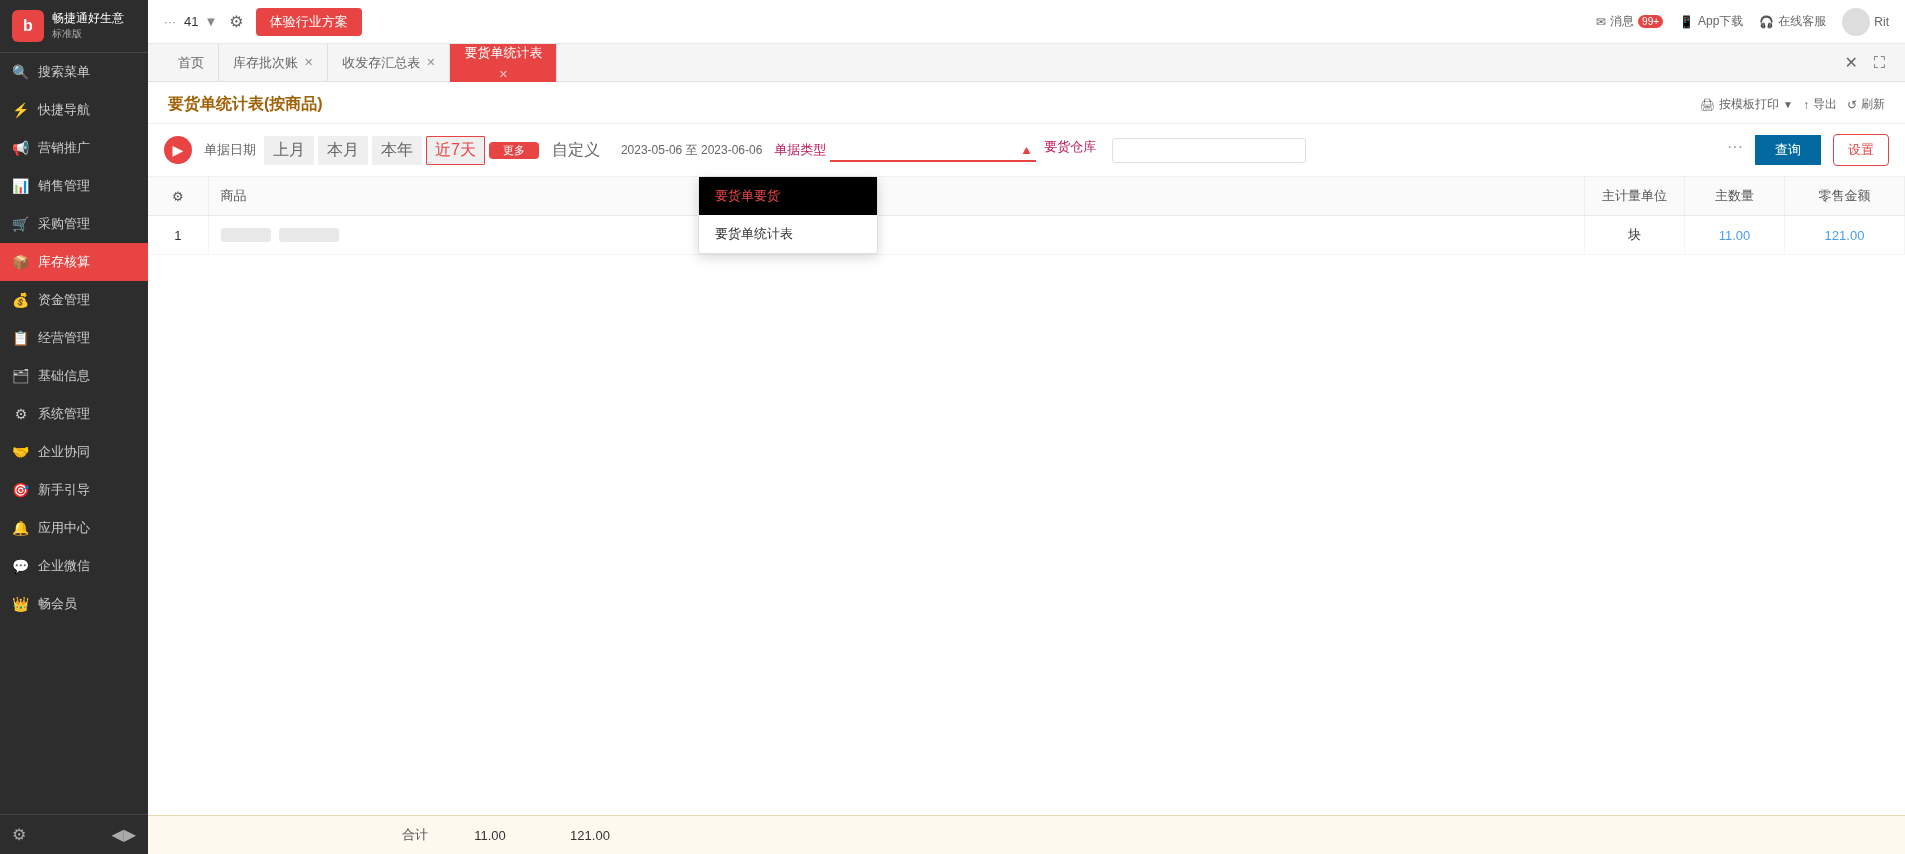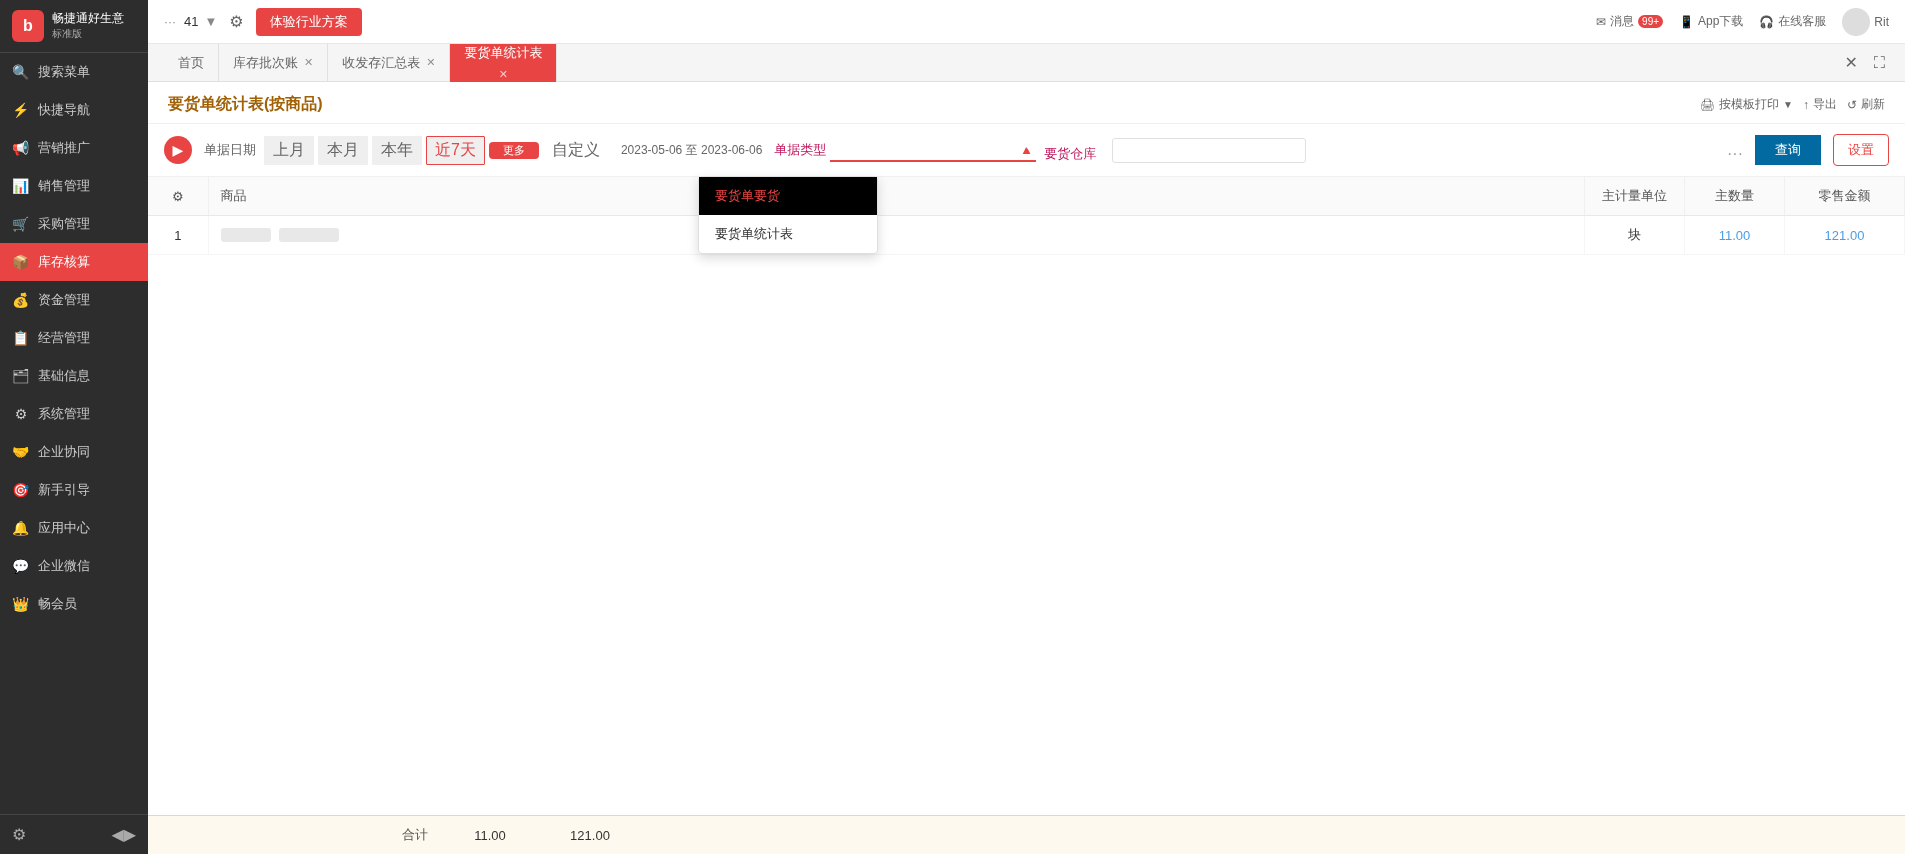--- a/index.html
+++ b/index.html
@@ -283,21 +283,21 @@
     .select-wrapper::after {
       content: '▲';
       position: absolute;
       right: 4px;
       font-size: 10px;
       color: #e84444;
       pointer-events: none;
     }
     .filter-warehouse {
       display: flex;
-      align-items: flex-end;
+      align-items: flex-start;
       gap: 16px;
       flex: 1;
     }
     .warehouse-input {
       border: 1px solid #e0e0e0;
       border-radius: 3px;
       padding: 4px 8px;
       font-size: 13px;
       outline: none;
       min-width: 120px;

